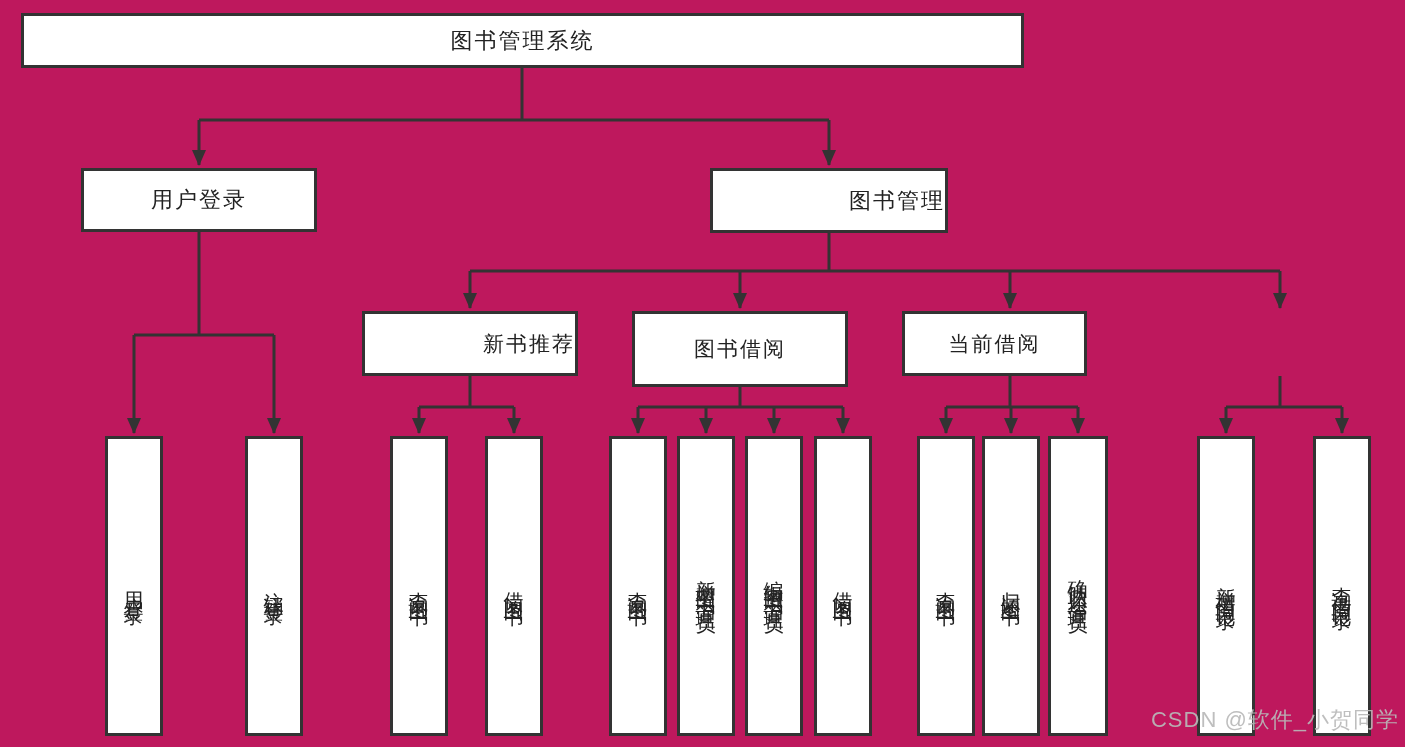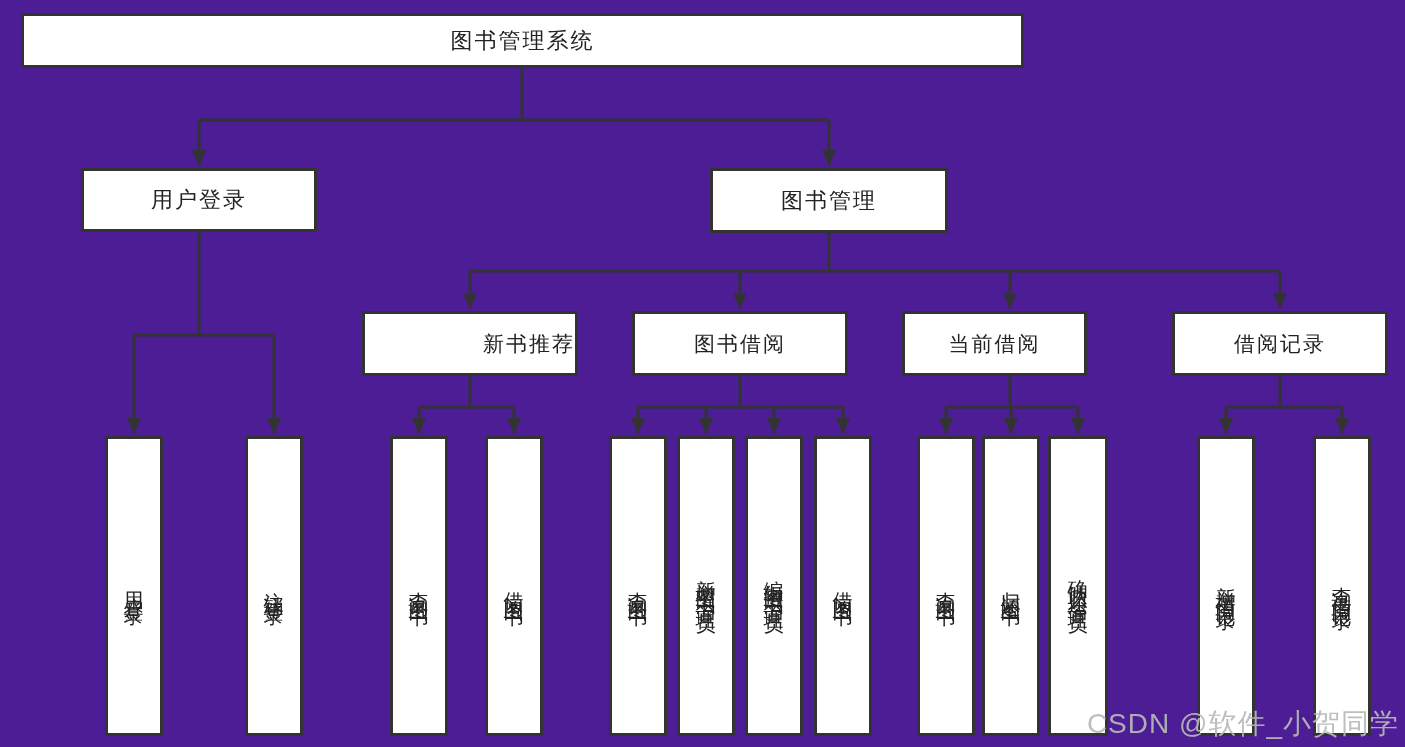--- a/index.html
+++ b/index.html
@@ -1,36 +1,36 @@
 <!DOCTYPE html>
 <html><head>
 <meta charset="utf-8">
 <style>
   html,body { margin:0; padding:0; background:#ffffff; }
   .stage {
-    position:relative; width:1405px; height:747px; background:#4c1d95;
+    position:relative; width:1405px; height:747px; background:#be185d;
     font-family:"Liberation Sans","DejaVu Sans",sans-serif; overflow:hidden;
   }
   .node {
     position:absolute; box-sizing:border-box;
     border:3px solid #333333; background:#ffffff; color:#222222;
     display:flex; align-items:center; justify-content:center;
   }
   .h-node { font-size:22px; letter-spacing:2px; white-space:nowrap; }
   .l3 { font-size:21px; }
   .v-node { width:58px; height:300px; top:436px; }
   .v-node .vtext {
     writing-mode:vertical-rl; font-size:20px; letter-spacing:5px; line-height:1;
   }
   .connectors {
     position:absolute; left:0; top:0; width:1405px; height:747px;
     pointer-events:none;
   }
   .watermark {
-    position:absolute; right:6px; bottom:4px; font-size:28px;
+    position:absolute; right:6px; bottom:12px; font-size:22px;
     color:rgba(185,185,185,0.92); letter-spacing:1px; z-index:5; white-space:nowrap;
   }
 </style>
 </head>
 <body>
 
 <div class="stage">
 
   <svg class="connectors" viewBox="0 0 1405 747" xmlns="http://www.w3.org/2000/svg">
     <defs>
@@ -75,35 +75,32 @@
     </g>
   </svg>
 
   <div class="node h-node" style="left:21px; top:13px; width:1003px; height:55px;">
     <span>图书管理系统</span>
   </div>
 
   <div class="node h-node" style="left:81px; top:168px; width:236px; height:64px;">
     <span>用户登录</span>
   </div>
-  <div class="node h-node" style="left:710px; top:168px; width:238px; height:65px;">
+  <div class="node h-node" style="left:710px; top:168px; width:238px; height:65px;justify-content:flex-end;">
     <span>图书管理</span>
   </div>
 
   <div class="node h-node l3" style="left:362px; top:311px; width:216px; height:65px;justify-content:flex-end;">
     <span>新书推荐</span>
   </div>
-  <div class="node h-node l3" style="left:632px; top:311px; width:216px; height:65px;">
+  <div class="node h-node l3" style="left:632px; top:311px; width:216px; height:76px;">
     <span>图书借阅</span>
   </div>
   <div class="node h-node l3" style="left:902px; top:311px; width:185px; height:65px;">
     <span>当前借阅</span>
-  </div>
-  <div class="node h-node l3" style="left:1172px; top:311px; width:216px; height:65px;">
-    <span>借阅记录</span>
   </div>
 
   <div class="node v-node" style="left:105px;">
     <span class="vtext">用户登录</span>
   </div>
   <div class="node v-node" style="left:245px;">
     <span class="vtext">注销登录</span>
   </div>
 
   <div class="node v-node" style="left:390px;">

